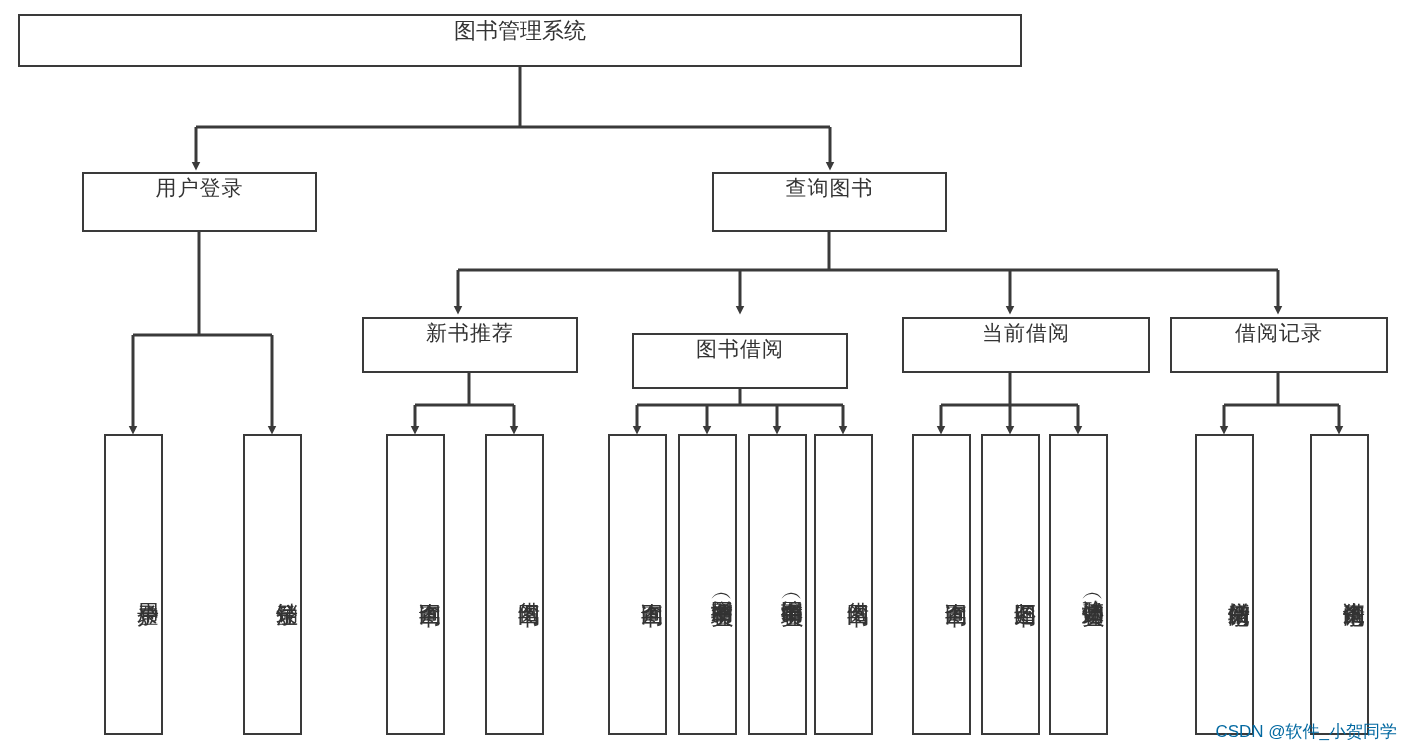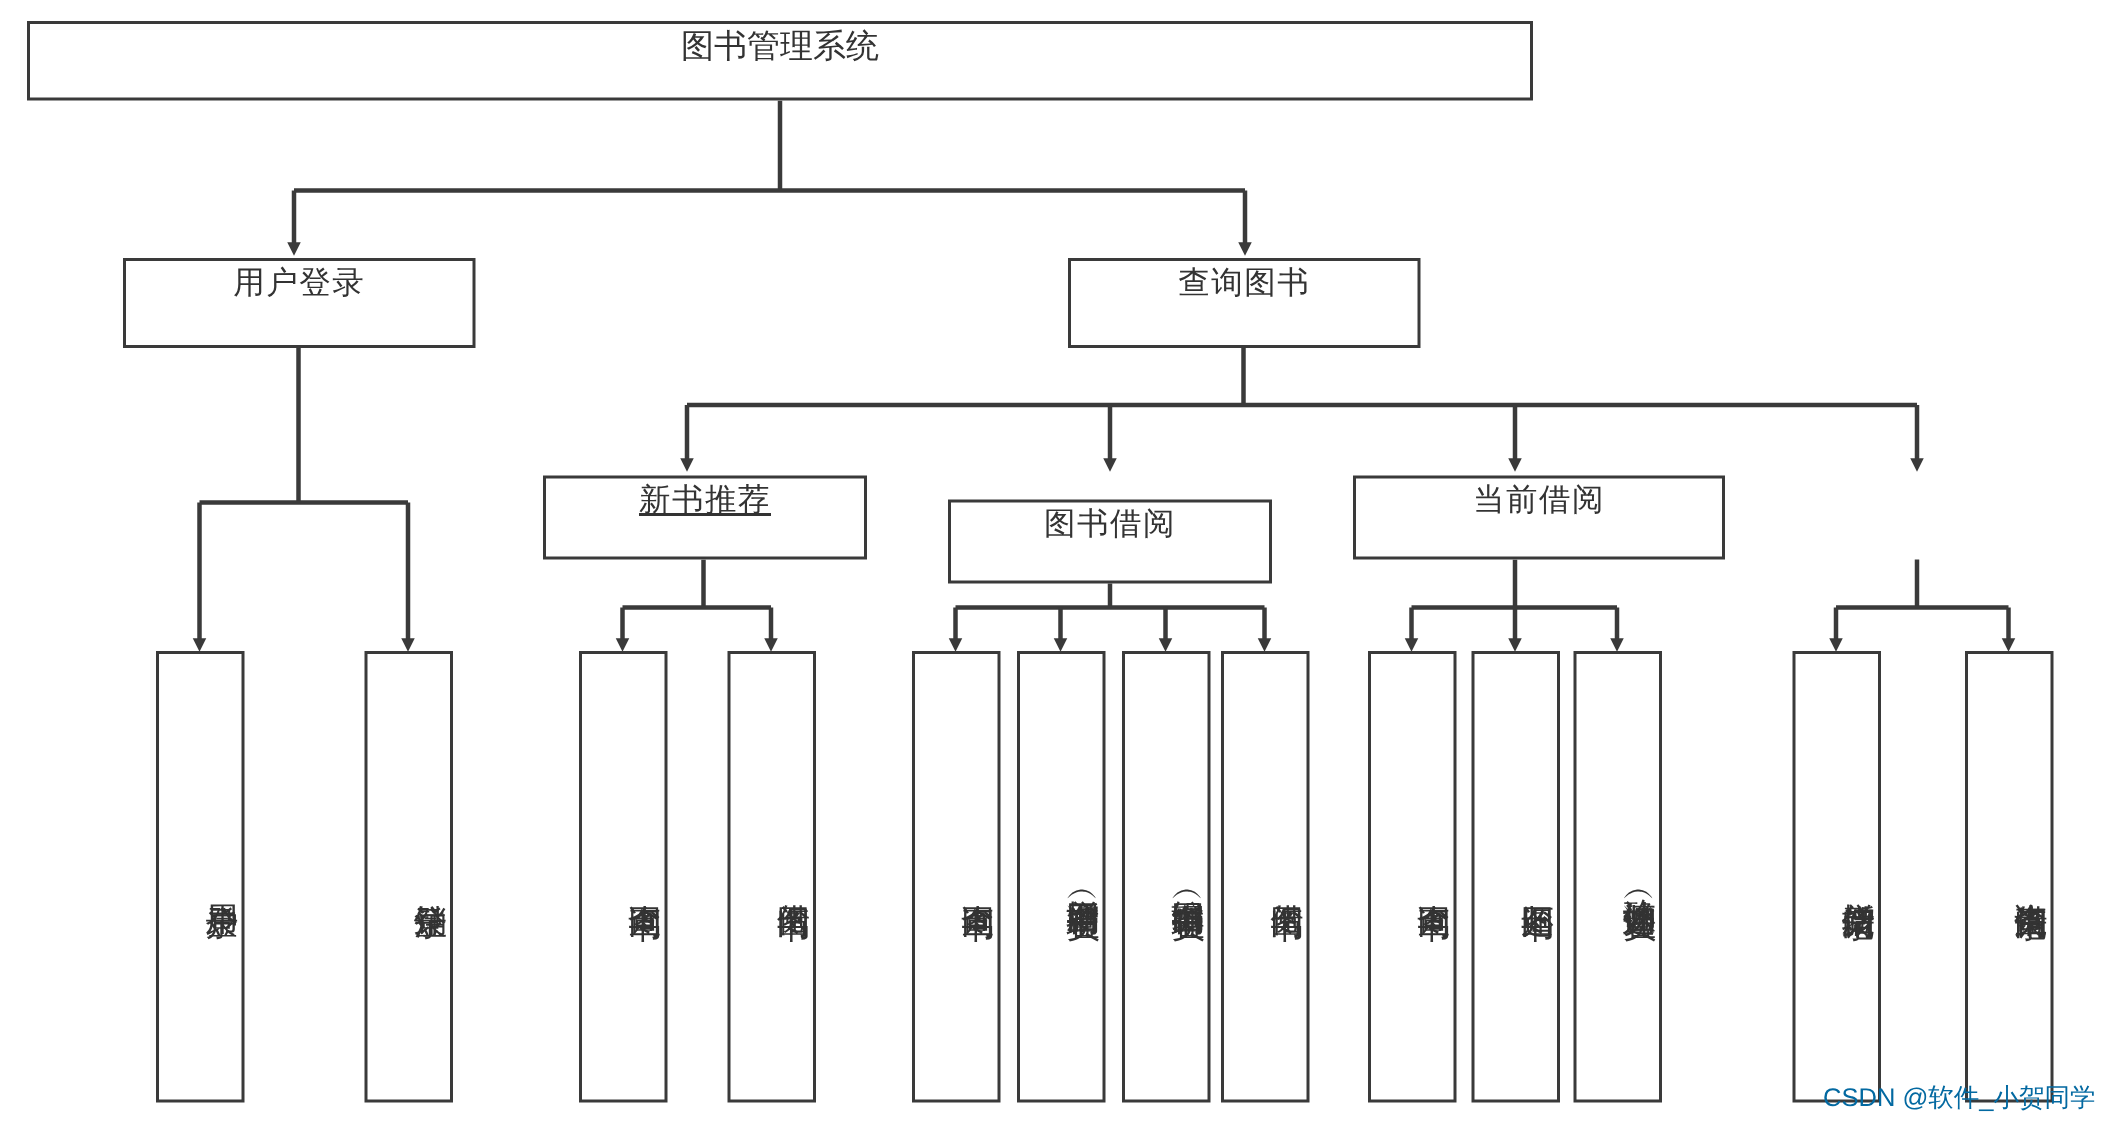--- a/index.html
+++ b/index.html
@@ -99,28 +99,31 @@
     <span>图书管理系统</span>
   </div>
 
   <div class="node horiz" style="left:82px;top:172px;width:235px;height:60px;">
     <span>用户登录</span>
   </div>
   <div class="node horiz" style="left:712px;top:172px;width:235px;height:60px;">
     <span>查询图书</span>
   </div>
 
-  <div class="node horiz" style="left:362px;top:317px;width:216px;height:56px;text-decoration:underline;">
+  <div class="node horiz" style="left:362px;top:317px;width:216px;height:56px;">
     <span>新书推荐</span>
   </div>
   <div class="node horiz" style="left:632px;top:333px;width:216px;height:56px;">
     <span>图书借阅</span>
   </div>
   <div class="node horiz" style="left:902px;top:317px;width:248px;height:56px;">
     <span>当前借阅</span>
+  </div>
+  <div class="node horiz" style="left:1170px;top:317px;width:218px;height:56px;">
+    <span>借阅记录</span>
   </div>
 
   <div class="node vert" style="left:104px;top:434px;width:59px;height:301px;">
     <span class="vlabel">用户登录</span>
   </div>
   <div class="node vert" style="left:243px;top:434px;width:59px;height:301px;">
     <span class="vlabel">注销登录</span>
   </div>
 
   <div class="node vert" style="left:386px;top:434px;width:59px;height:301px;">

